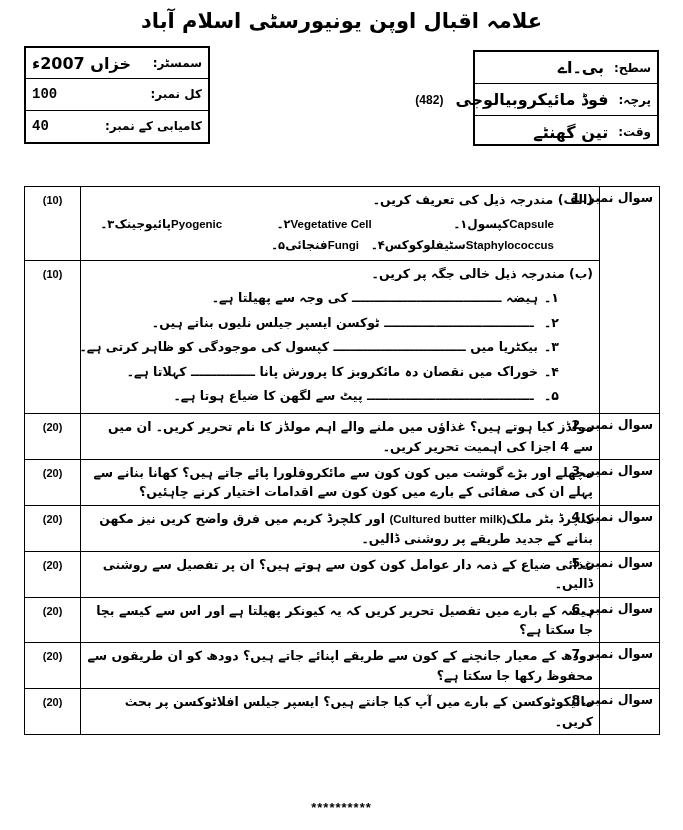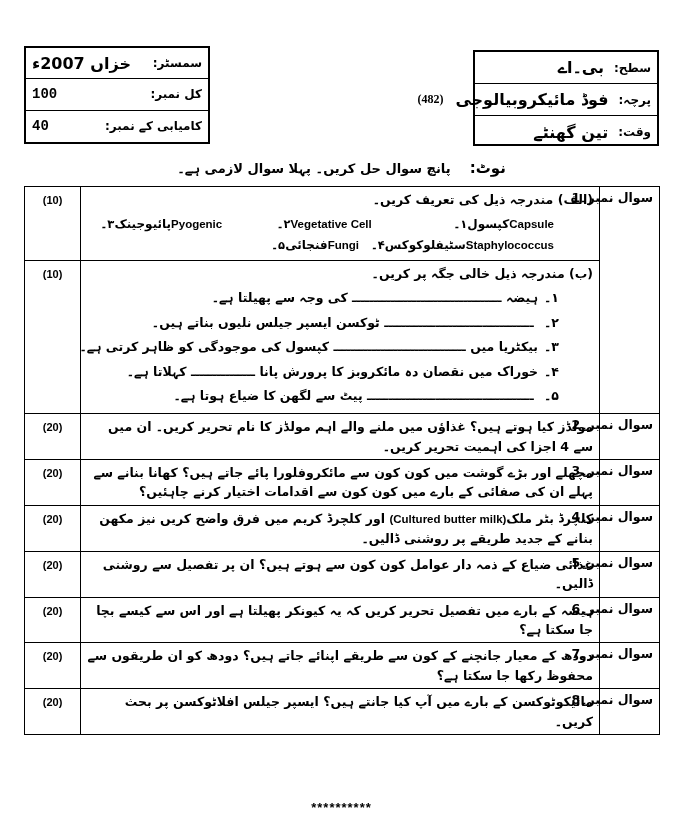--- a/index.html
+++ b/index.html
@@ -74,21 +74,21 @@
   .hdr-value.num {
     font-size: 14px;
     font-family: Liberation Mono, monospace;
   }
   .hdr-left .hdr-row { justify-content: flex-start; }
   .hdr-left .hdr-value { margin-right: auto; padding-right: 16px; }
   .hdr-right .hdr-value { margin-right: 10px; }
   .hdr-code {
     font-size: 12px;
     font-weight: 700;
-    font-family: Liberation Serif, serif;
+    font-family: Liberation Sans, sans-serif;
     margin-right: 12px;
   }
 
   
   .note-line {
     position: absolute;
     left: 24px;
     top: 158px;
     width: 635px;
     height: 24px;
@@ -215,20 +215,21 @@
     font-weight: 700;
     letter-spacing: 1px;
     font-family: "Liberation Sans", sans-serif;
   }
 </style>
 </head>
 <body>
 
 <div class="page">
 
+  <div class="univ-title">علامہ اقبال اوپن یونیورسٹی اسلام آباد</div>
 
   <div class="hdr-box hdr-left">
     <div class="hdr-row">
       <span class="hdr-label">سمسٹر:</span>
       <span class="hdr-value">خزاں 2007ء</span>
     </div>
     <div class="hdr-row">
       <span class="hdr-label">کل نمبر:</span>
       <span class="hdr-value num">100</span>
     </div>
@@ -247,24 +248,20 @@
       <span class="hdr-label">پرچہ:</span>
       <span class="hdr-value">فوڈ مائیکروبیالوجی</span>
       <span class="hdr-code">(482)</span>
     </div>
     <div class="hdr-row">
       <span class="hdr-label">وقت:</span>
       <span class="hdr-value">تین گھنٹے</span>
     </div>
   </div>
 
-  <div class="note-line">
-    <span class="note-label">نوٹ</span><span class="note-label">:</span>
-    <span class="note-text">پانچ سوال حل کریں۔ پہلا سوال لازمی ہے۔</span>
-  </div>
 
   <table class="qtable">
     <tbody>
 
       <tr>
         <td class="col-qno" rowspan="2">
           <div class="qno">سوال نمبر۔1</div>
         </td>
         <td class="col-body">
           <div class="qbody">

